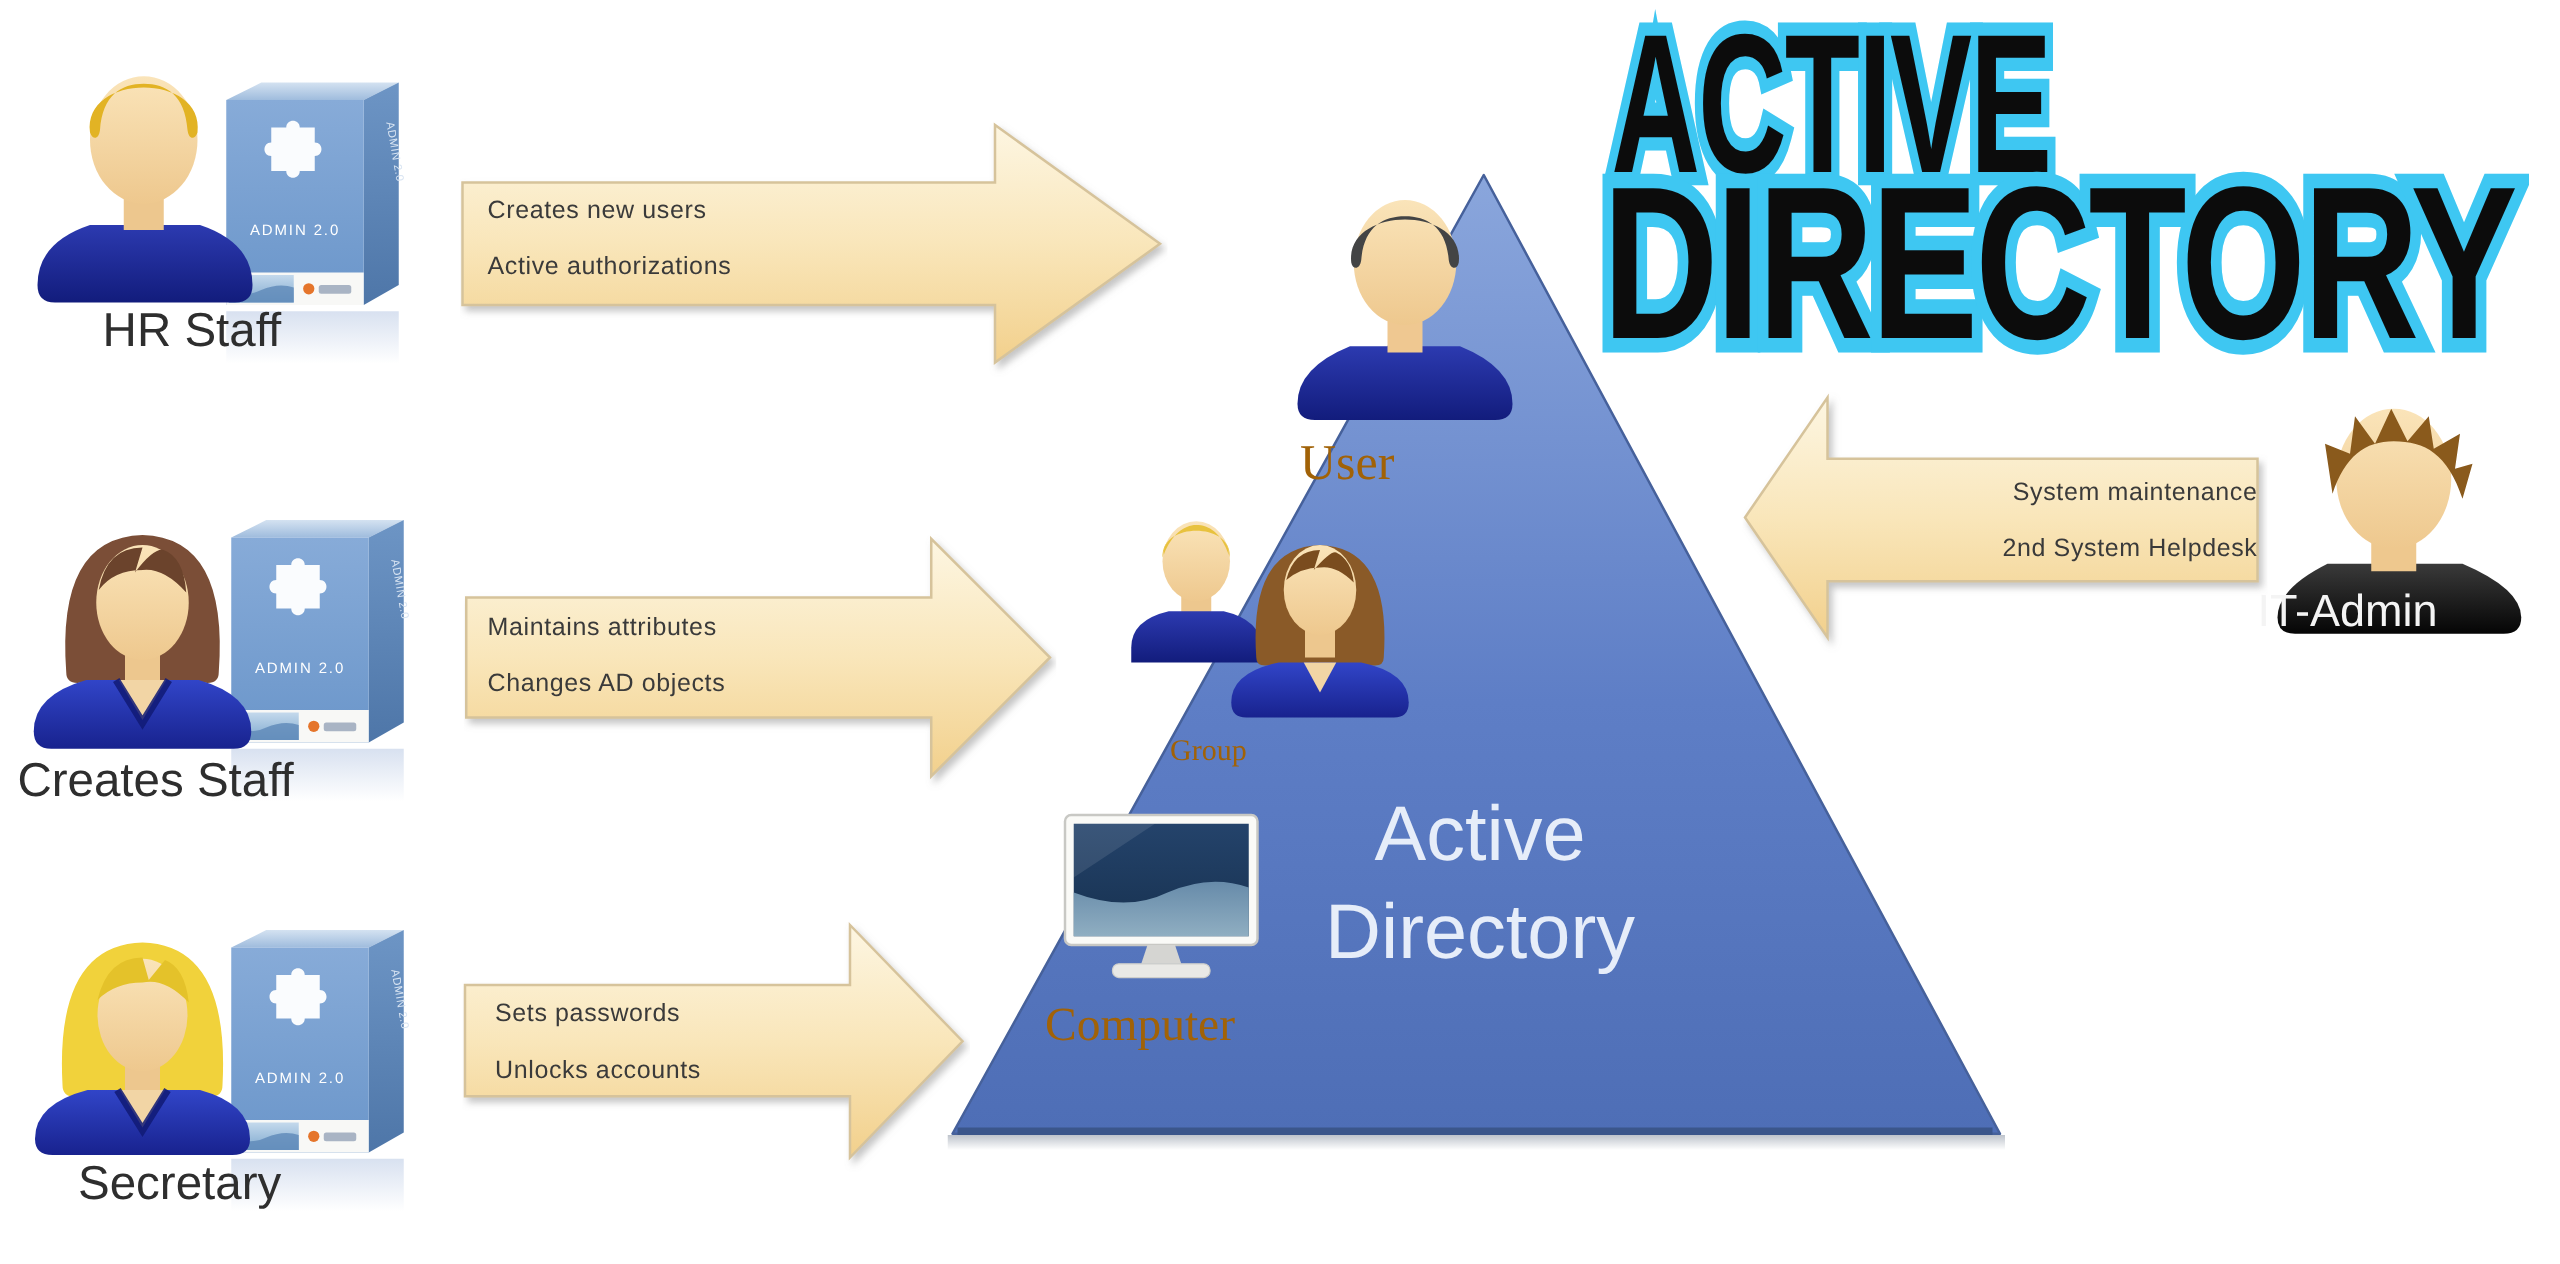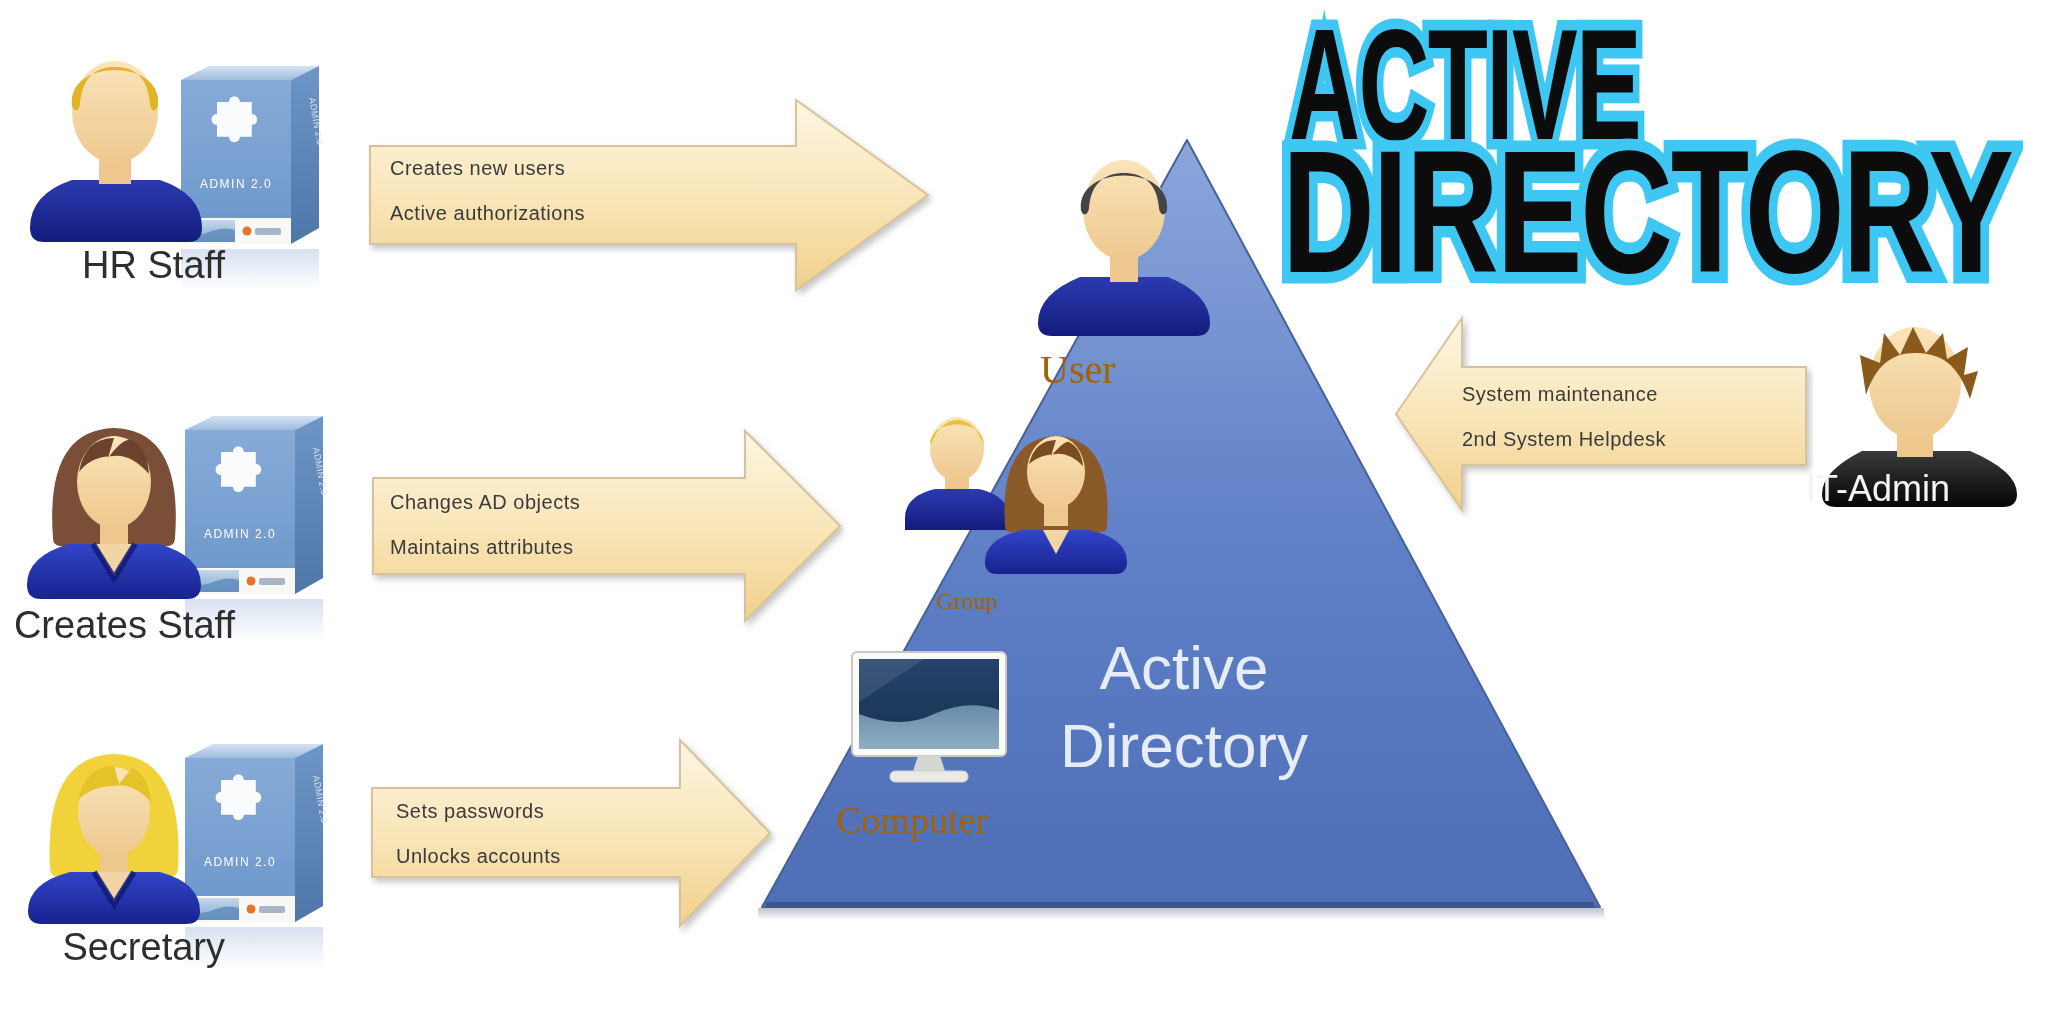--- a/index.html
+++ b/index.html
@@ -10,21 +10,21 @@
   
   .title-line{position:absolute;font-weight:bold;font-size:120px;line-height:120px;
               letter-spacing:-2px;transform-origin:left top;white-space:nowrap;}
   .t-stroke{-webkit-text-stroke:16px #3ec7f2;color:#3ec7f2;}
   .t-fill{color:#0c0c0c;}
   .l1{left:1289px;top:4px;transform:scale(0.82,1.32);}
   .l2{left:1282px;top:124px;transform:scale(1.07,1.45);}
 
   
   .arrow-text{position:absolute;font-size:20px;line-height:45px;color:#3a3a3a;letter-spacing:0.5px;}
-  .arrow-text.center{text-align:left;}
+  .arrow-text.center{text-align:right;}
 
   
   .persona-label{position:absolute;font-size:38px;color:#2e2e2e;text-align:right;}
 
   
   .pyr-label{position:absolute;color:#a16207;text-align:left;font-family:Liberation Serif, serif;}
   .pyr-title{position:absolute;left:1034px;top:629px;width:300px;text-align:center;
              font-size:62px;line-height:78px;color:#e6edf9;}
 
   .itadmin-label{position:absolute;left:1793px;top:468px;width:170px;text-align:center;
@@ -120,22 +120,22 @@
   </svg>
   <div class="arrow-text" style="left:390px;top:146px;width:400px">
     <div>Creates new users</div>
     <div>Active authorizations</div>
   </div>
 
   <svg class="abs" style="left:371px;top:427px" width="474" height="208" viewBox="0 0 474 208">
     <polygon points="2,51 374,51 374,4 469,99 374,194 374,147 2,147" fill="url(#arrowGrad)" stroke="#d6c39b" stroke-width="2" filter="url(#arrowShadow)"></polygon>
   </svg>
   <div class="arrow-text" style="left:390px;top:480px;width:400px">
+    <div>Maintains attributes</div>
     <div>Changes AD objects</div>
-    <div>Maintains attributes</div>
   </div>
 
   <svg class="abs" style="left:370px;top:736px" width="406" height="206" viewBox="0 0 406 206">
     <polygon points="2,52 310,52 310,4 400,97 310,190 310,141 2,141" fill="url(#arrowGrad)" stroke="#d6c39b" stroke-width="2" filter="url(#arrowShadow)"></polygon>
   </svg>
   <div class="arrow-text" style="left:396px;top:789px;width:360px">
     <div>Sets passwords</div>
     <div>Unlocks accounts</div>
   </div>
 

